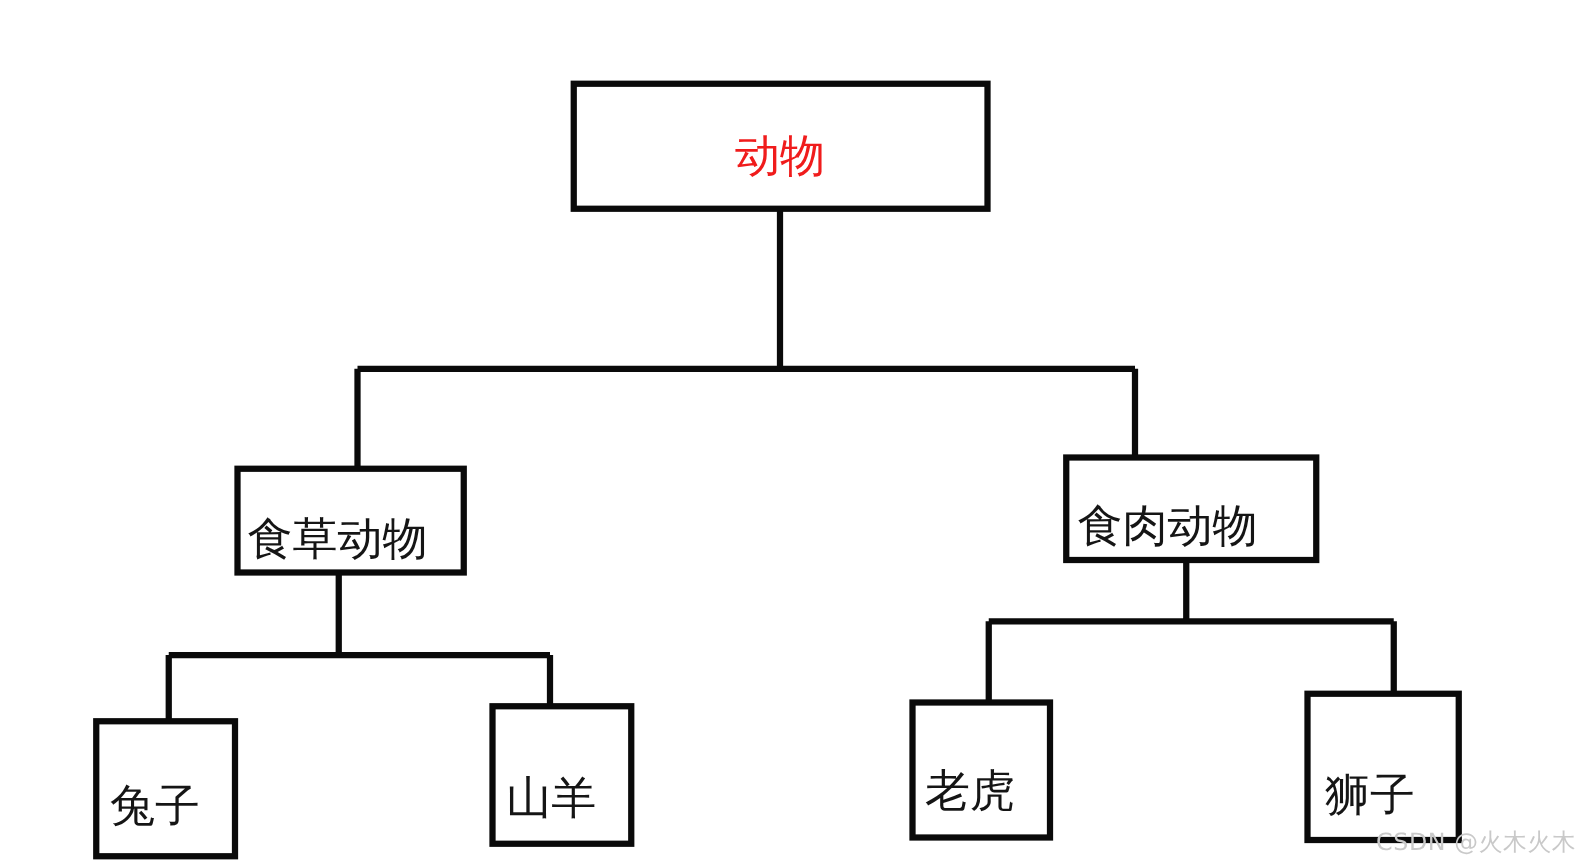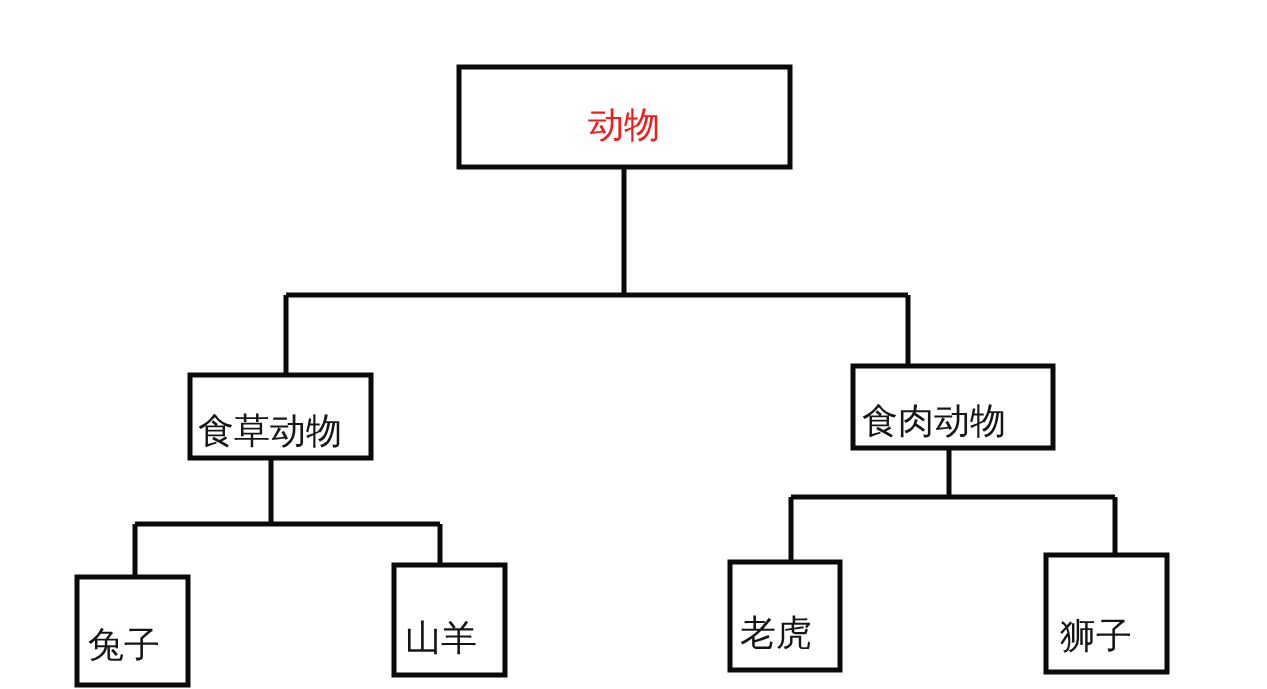--- a/index.html
+++ b/index.html
@@ -109,14 +109,15 @@
       <text class="node-label normal-label" x="740" y="645" text-anchor="start">老虎</text>
     </g>
 
     <g>
       <rect class="node-box" x="1046" y="555" width="121" height="117"></rect>
       <text class="node-label normal-label" x="1060" y="648" text-anchor="start">狮子</text>
     </g>
 
   </svg>
 
+  <div class="watermark-text">CSDN @火木火木</div>
 
 </div>
 
 </body></html>

